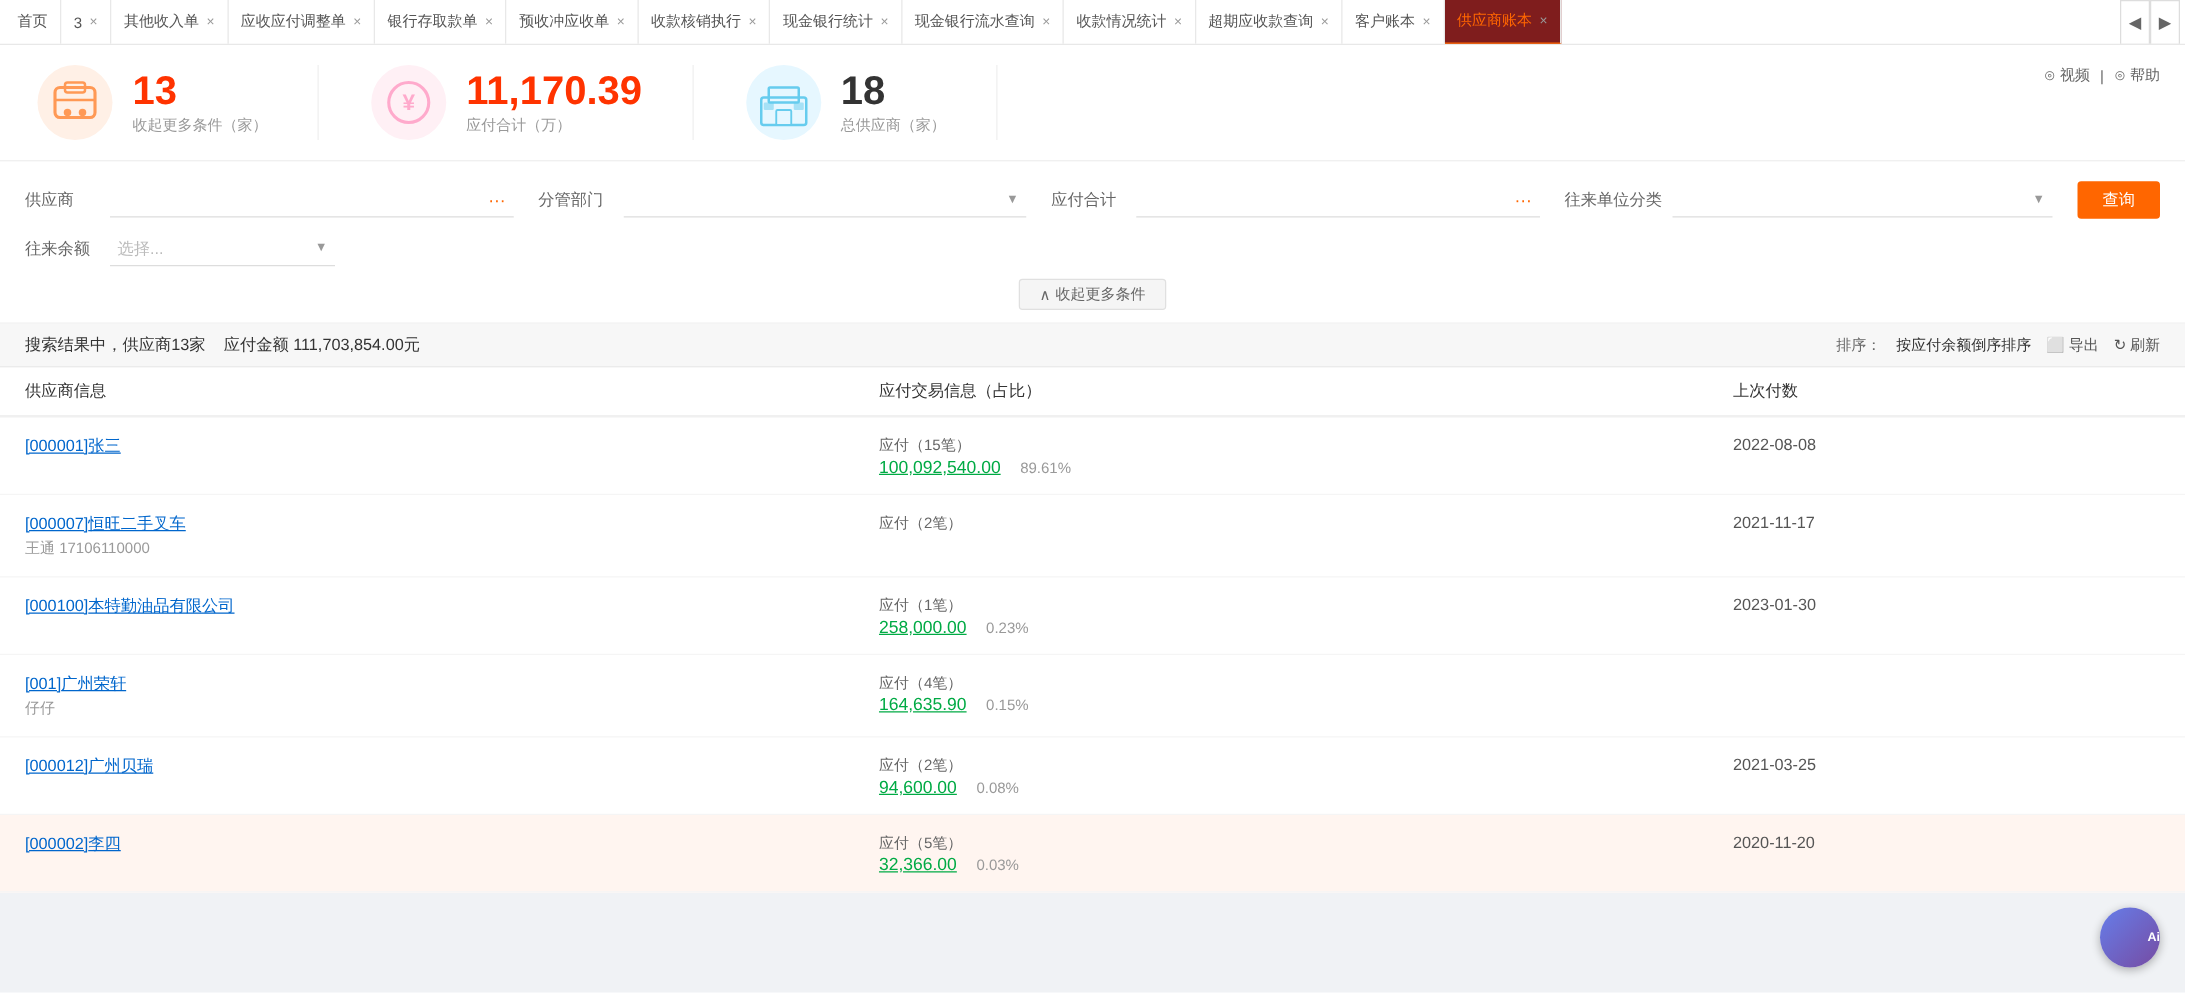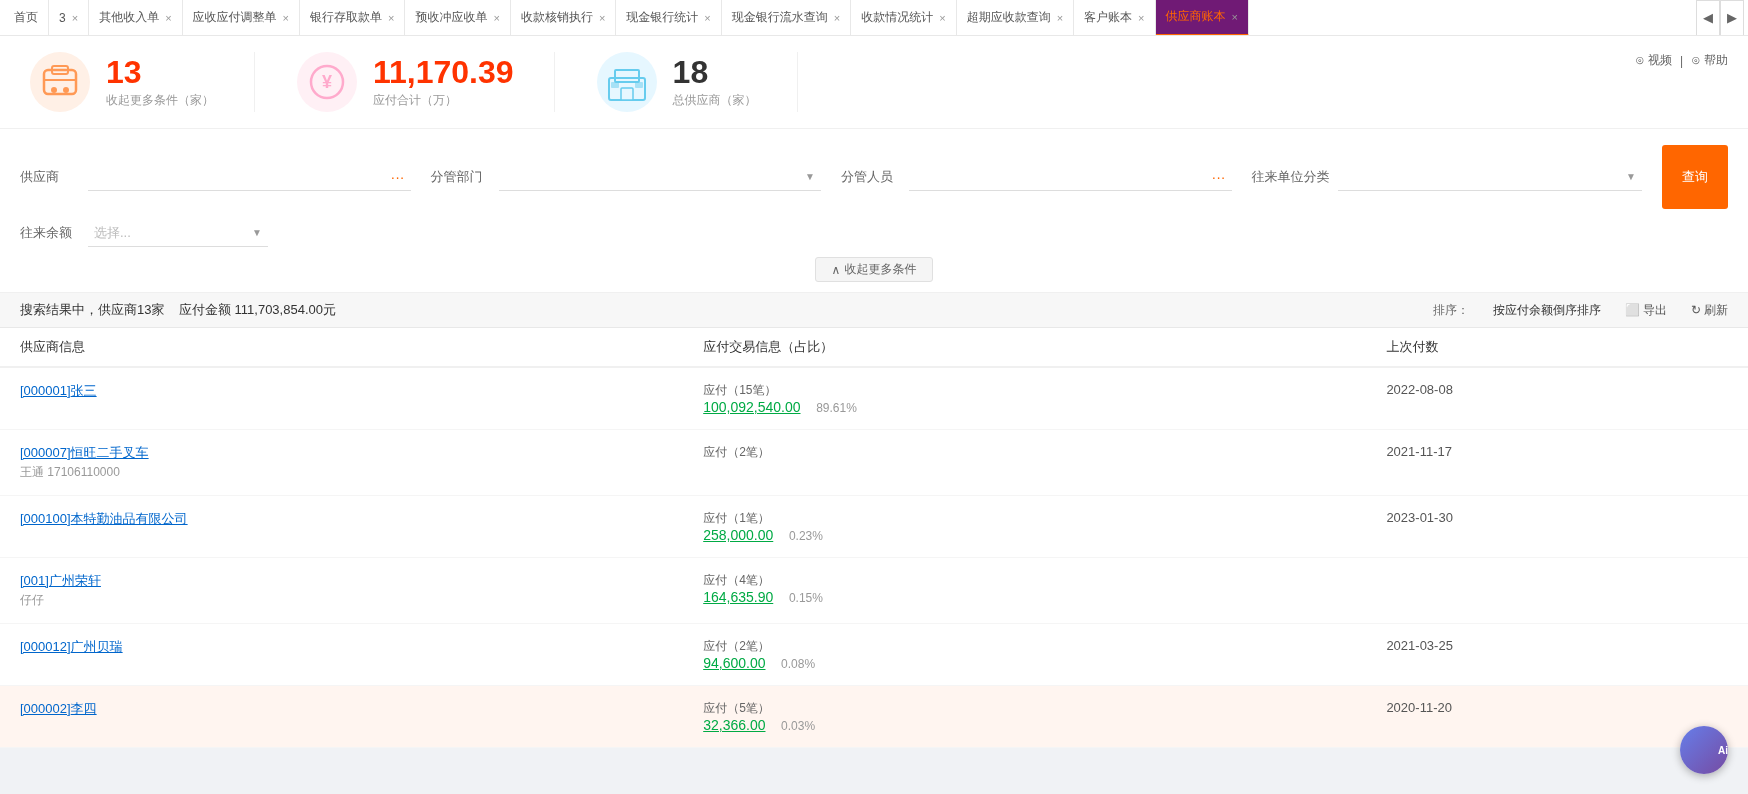--- a/index.html
+++ b/index.html
@@ -20,21 +20,21 @@
       align-items: center;
       padding: 0 10px;
       height: 36px;
       white-space: nowrap;
       font-size: 12px;
       color: #555;
       border-right: 1px solid #e8e8e8;
       cursor: pointer;
       flex-shrink: 0;
     }
-    .nav-tab.active { color: #ff6600; border-bottom: 2px solid #ff6600; background: #701a75; }
+    .nav-tab.active { color: #ff6600; border-bottom: 2px solid #ff6600; background: #7f1d1d; }
     .nav-tab .close-btn { margin-left: 6px; color: #999; font-size: 11px; cursor: pointer; }
     .nav-arrow { width: 24px; height: 36px; display: flex; align-items: center; justify-content: center; cursor: pointer; color: #666; flex-shrink: 0; border: 1px solid #ddd; }
 
     
     .stats-header {
       background: #fff;
       display: flex;
       align-items: center;
       padding: 16px 20px;
       border-bottom: 1px solid #f0f0f0;
@@ -117,21 +117,21 @@
       border: none;
       outline: none;
       font-size: 13px;
       width: 100%;
       background: transparent;
     }
     .btn-query {
       background: #ff6600;
       color: #fff;
       border: none;
-      padding: 23px 20px;
+      padding: 6px 20px;
       border-radius: 3px;
       cursor: pointer;
       font-size: 13px;
       white-space: nowrap;
     }
     .collapse-bar {
       display: flex;
       justify-content: center;
       margin-top: 4px;
     }
@@ -155,21 +155,21 @@
       display: flex;
       align-items: center;
       justify-content: space-between;
       border-bottom: 1px solid #e8e8e8;
     }
     .result-info { font-size: 13px; color: #555; }
     .result-info span { color: #333; }
     .result-actions {
       display: flex;
       align-items: flex-start;
-      gap: 24px;
+      gap: 12px;
       font-size: 12px;
       color: #555;
     }
     .result-actions .sort-label { color: #666; }
     .result-actions .sort-value { color: #333; cursor: pointer; }
     .result-actions .action-btn {
       display: flex;
       align-items: center;
       gap: 3px;
       cursor: pointer;
@@ -356,21 +356,21 @@
 
       <div class="filter-item">
         <span class="filter-label">分管部门</span>
         <div class="filter-input-wrapper">
           <input class="filter-input-field" type="text" style="">
           <span class="arrow">▼</span>
         </div>
       </div>
 
       <div class="filter-item">
-        <span class="filter-label">分管人员</span>
+        <span class="filter-label">应付合计</span>
         <div class="filter-input-wrapper">
           <input class="filter-input-field" type="text" style="">
           <span class="dots">···</span>
         </div>
       </div>
 
       <div class="filter-item">
         <span class="filter-label">往来单位分类</span>
         <div class="filter-input-wrapper">
           <input class="filter-input-field" type="text" style="">

